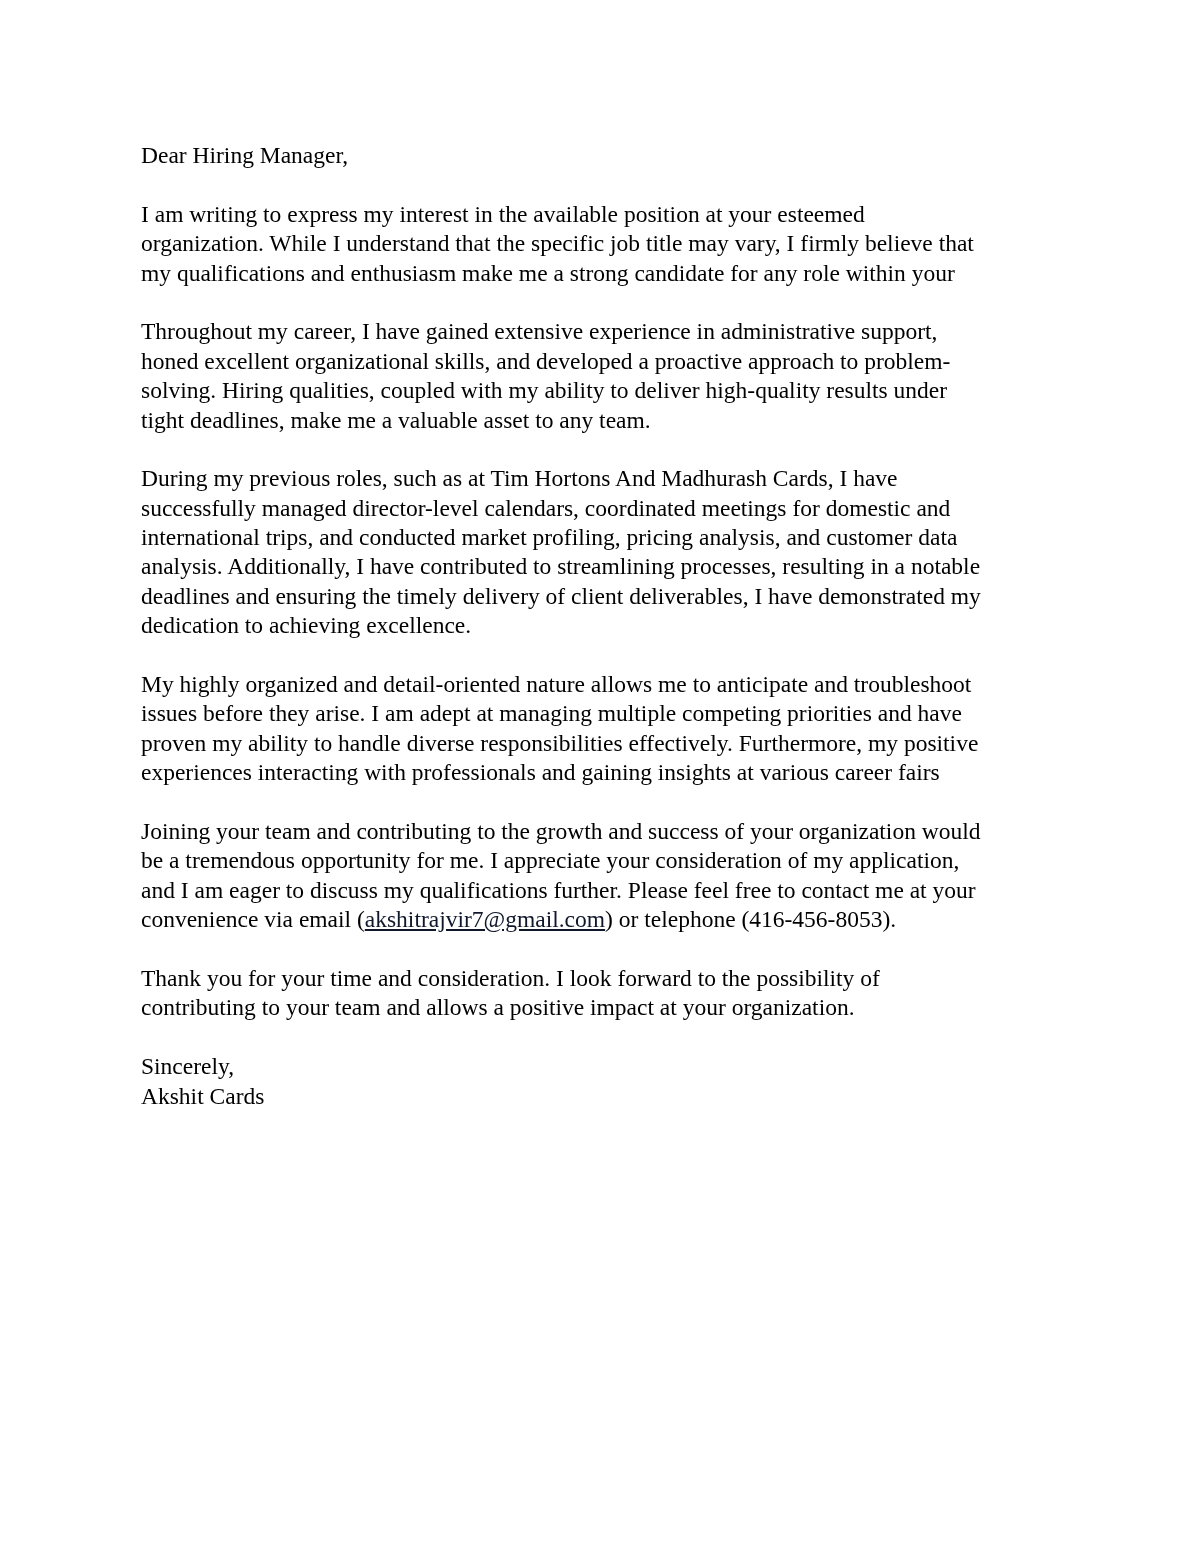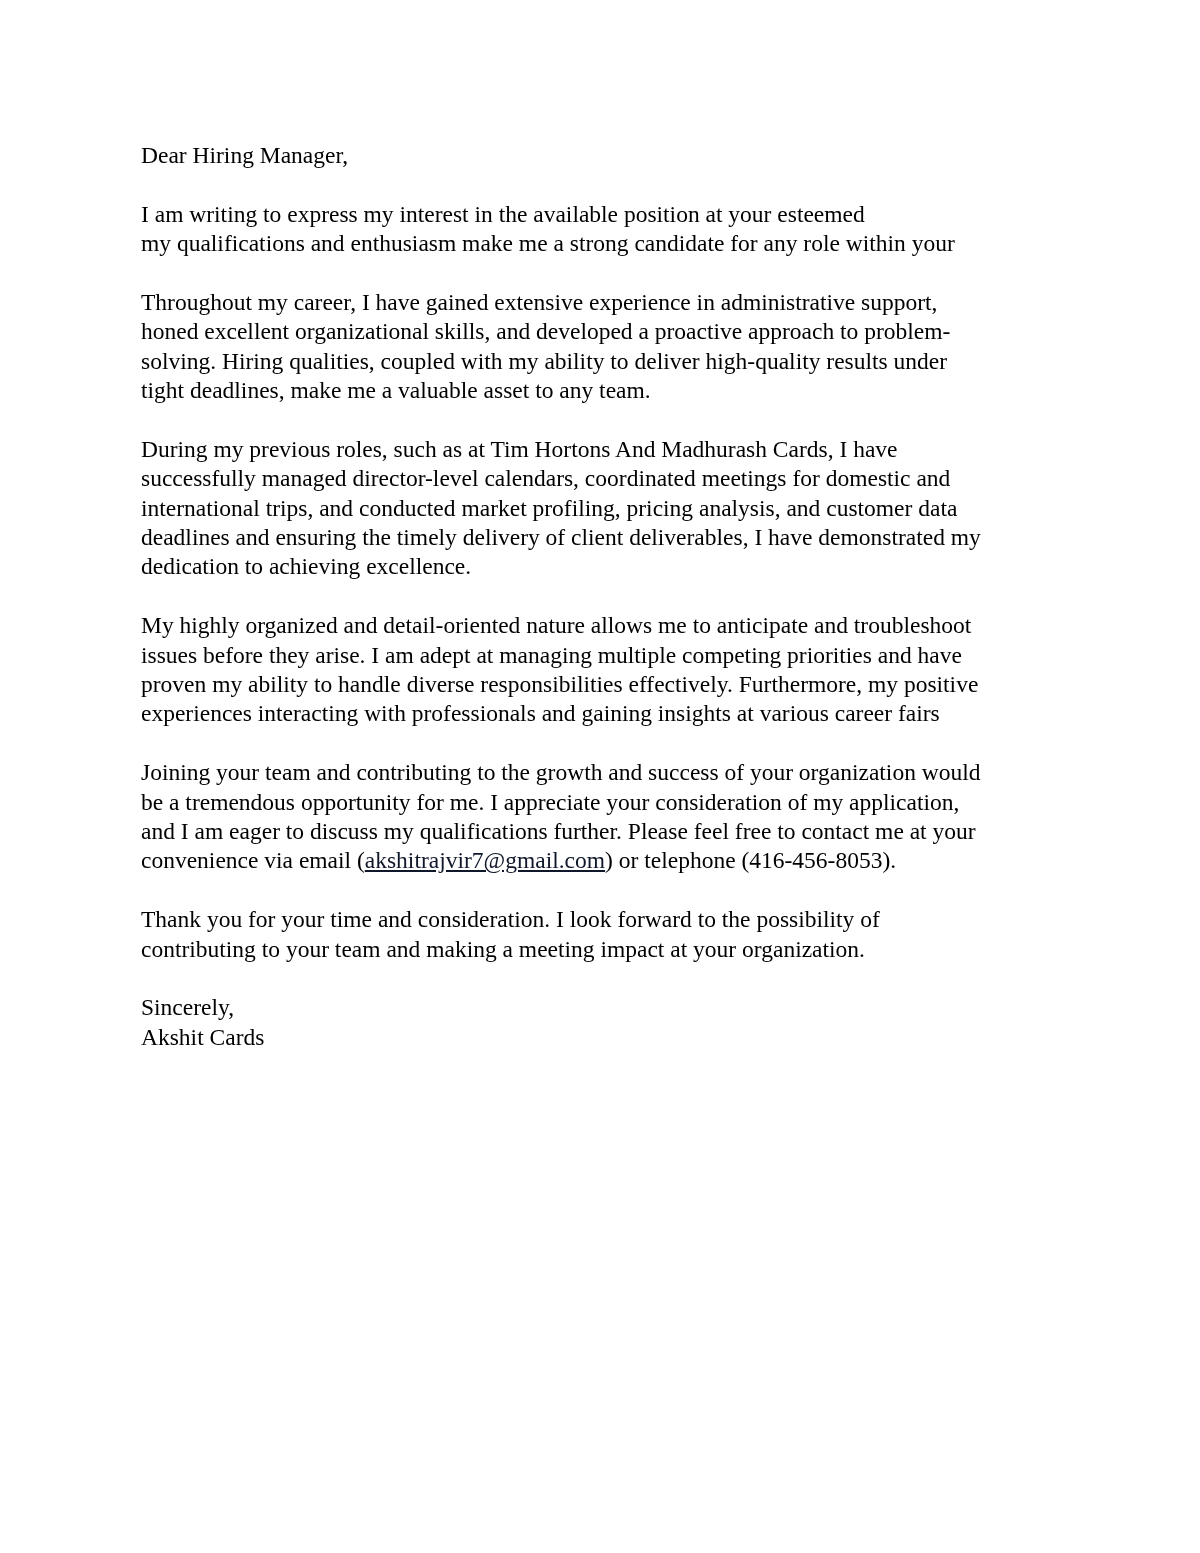--- a/index.html
+++ b/index.html
@@ -21,55 +21,57 @@
 
 <div class="page">
   <div class="content">
 
     <div class="para">
       <span class="line">Dear Hiring Manager,</span>
     </div>
 
     <div class="para">
       <span class="line">I am writing to express my interest in the available position at your esteemed</span>
+      <span class="line">organization. While I understand that the specific job title may vary, I firmly believe that</span>
       <span class="line">my qualifications and enthusiasm make me a strong candidate for any role within your</span>
     </div>
 
     <div class="para">
       <span class="line">Throughout my career, I have gained extensive experience in administrative support,</span>
       <span class="line">honed excellent organizational skills, and developed a proactive approach to problem-</span>
       <span class="line">solving. Hiring qualities, coupled with my ability to deliver high-quality results under</span>
       <span class="line">tight deadlines, make me a valuable asset to any team.</span>
     </div>
 
     <div class="para">
       <span class="line">During my previous roles, such as at Tim Hortons And Madhurash Cards, I have</span>
       <span class="line">successfully managed director-level calendars, coordinated meetings for domestic and</span>
       <span class="line">international trips, and conducted market profiling, pricing analysis, and customer data</span>
+      <span class="line">analysis. Additionally, I have contributed to streamlining processes, resulting in a notable</span>
       <span class="line">deadlines and ensuring the timely delivery of client deliverables, I have demonstrated my</span>
       <span class="line">dedication to achieving excellence.</span>
     </div>
 
     <div class="para">
       <span class="line">My highly organized and detail-oriented nature allows me to anticipate and troubleshoot</span>
       <span class="line">issues before they arise. I am adept at managing multiple competing priorities and have</span>
       <span class="line">proven my ability to handle diverse responsibilities effectively. Furthermore, my positive</span>
       <span class="line">experiences interacting with professionals and gaining insights at various career fairs</span>
     </div>
 
     <div class="para">
       <span class="line">Joining your team and contributing to the growth and success of your organization would</span>
       <span class="line">be a tremendous opportunity for me. I appreciate your consideration of my application,</span>
       <span class="line">and I am eager to discuss my qualifications further. Please feel free to contact me at your</span>
       <span class="line"><span>convenience via email (</span><a class="link">akshitrajvir7@gmail.com</a><span>) or telephone (416-456-8053).</span></span>
     </div>
 
     <div class="para">
       <span class="line">Thank you for your time and consideration. I look forward to the possibility of</span>
-      <span class="line">contributing to your team and making a meeting impact at your organization.</span>
+      <span class="line">contributing to your team and allows a positive impact at your organization.</span>
     </div>
 
     <div>
       <span class="line">Sincerely,</span>
       <span class="line">Akshit Cards</span>
     </div>
 
   </div>
 </div>
 

